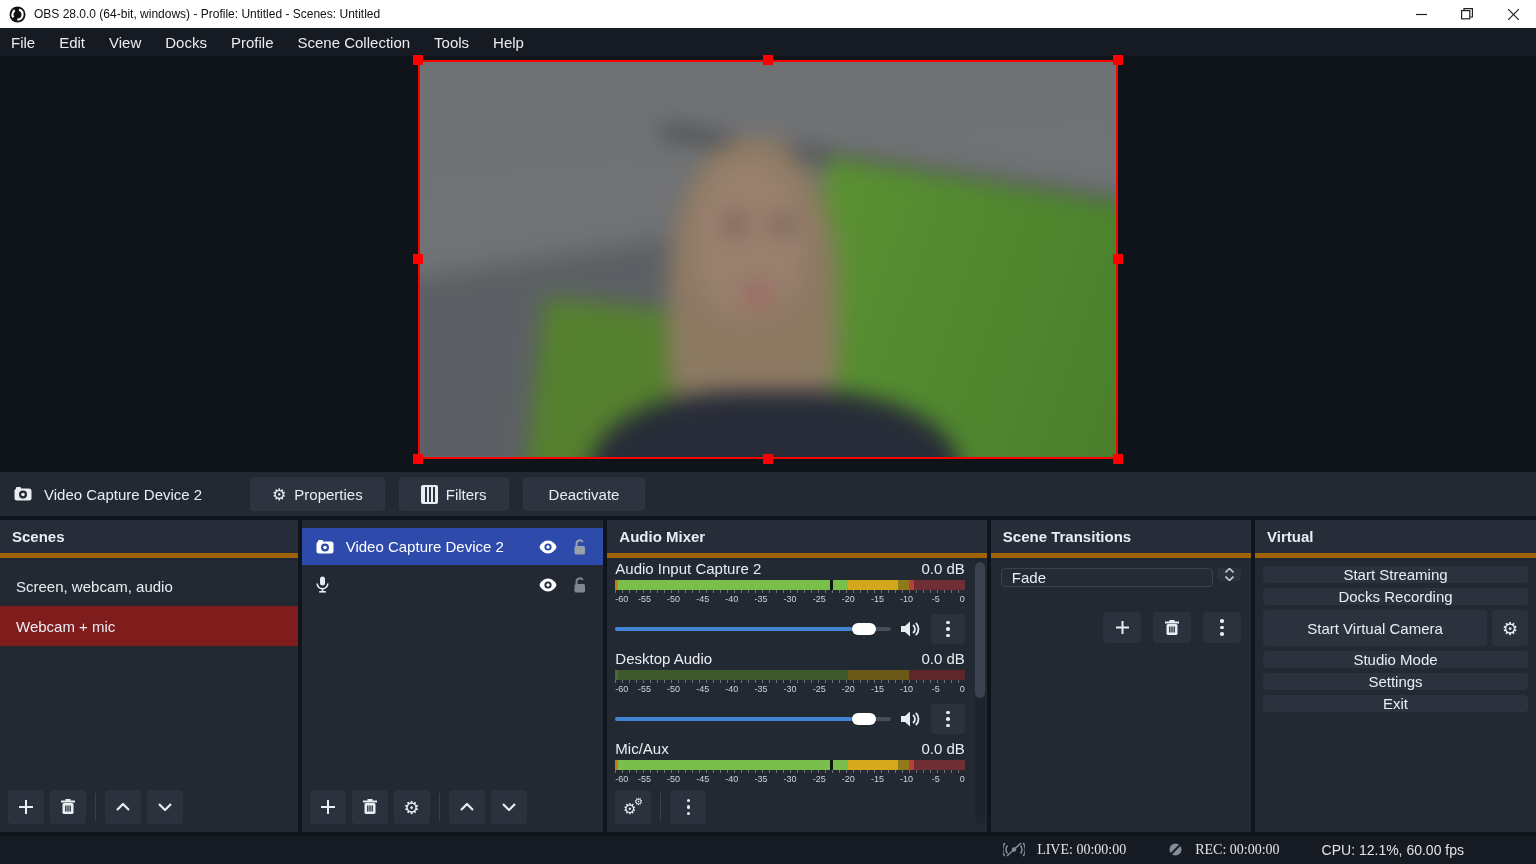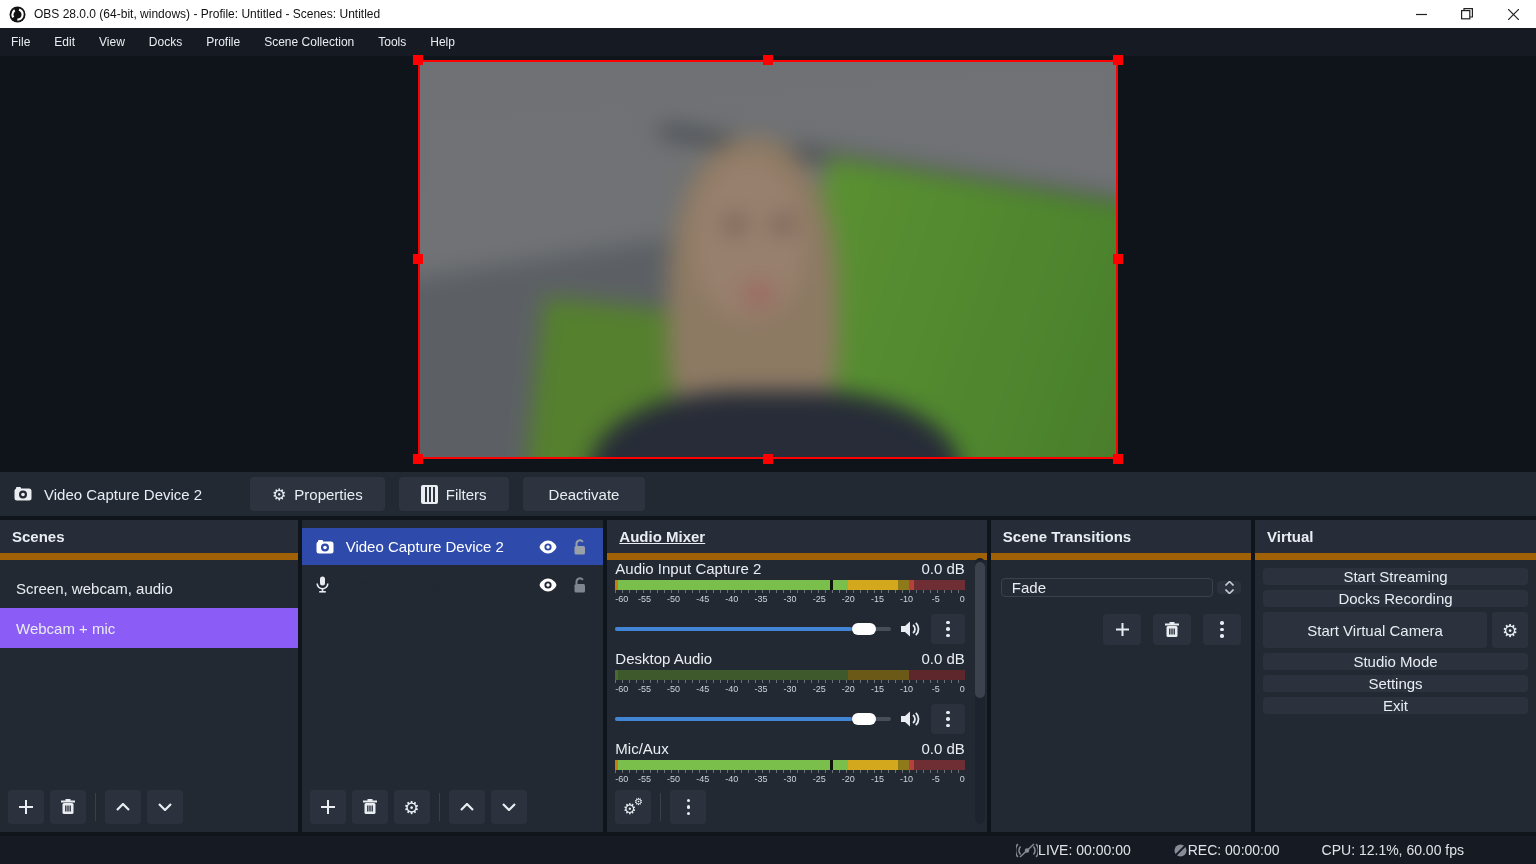--- a/index.html
+++ b/index.html
@@ -10,21 +10,21 @@
 
   
   .titlebar{top:0;left:0;width:1536px;height:28px;background:#ffffff;color:#111;
             display:flex;align-items:center;font-size:12px;}
   .titlebar .obs-logo{margin:0 8px 0 9px;display:flex;}
   .win-btns{margin-left:auto;display:flex;height:100%;}
   .win-btn{width:46px;height:100%;display:flex;align-items:center;justify-content:center;color:#222;}
 
   
   .menubar{top:28px;left:0;width:1536px;height:28px;background:#161b23;display:flex;
-           align-items:center;font-size:12px;color:#e9edf2;}
+           align-items:center;font-size:15px;color:#e9edf2;}
   .menu-item{padding:0 12px;height:100%;display:flex;align-items:center;}
   .menu-item:first-child{padding-left:11px;}
 
   
   .preview-area{top:56px;left:0;width:1536px;height:416px;background:#0f131a;}
   .video-frame{position:absolute;left:418px;top:4px;width:700px;height:399px;overflow:hidden;background:#6d6f72;}
   .video-blur{position:absolute;inset:-20px;filter:blur(11px) saturate(1.05);}
   .wall{position:absolute;inset:0;background:linear-gradient(175deg,#6f7174 0%,#707275 45%,#606468 100%);}
   .wall-dark{position:absolute;left:-5%;top:46%;width:80%;height:70%;background:#5c6064;transform:rotate(-9deg);}
   .screen-edge{position:absolute;left:35%;top:30%;width:80%;height:10px;background:#3c4146;transform:rotate(9deg);}
@@ -44,27 +44,27 @@
   .contextbar{top:472px;left:0;width:1536px;height:44px;background:#232933;display:flex;align-items:center;font-size:15px;}
   .ctx-label{display:flex;align-items:center;gap:12px;padding-left:14px;width:236px;}
   .ctx-btn{height:34px;background:#2d3440;border-radius:4px;display:flex;align-items:center;gap:8px;
            padding:0 22px;margin-right:14px;font-size:15px;}
   .filter-glyph{width:13px;height:15px;border:2px solid #e9edf2;border-radius:2px;
       background:repeating-linear-gradient(90deg,#e9edf2 0 2px,transparent 2px 4px);}
 
   
   .docks{top:520px;left:0;width:1536px;height:312px;display:flex;gap:4px;}
   .panel{background:#232933;height:312px;position:relative;overflow:hidden;}
-  .panel-header{height:33px;background:#262d38;border-bottom:7px solid #a16207;display:flex;
+  .panel-header{height:33px;background:#262d38;border-bottom:5px solid #a16207;display:flex;
                 align-items:center;padding:0 12px;font-weight:bold;font-size:15px;}
-  .p-scenes{width:302px;}.p-sources{width:306px;}.p-mixer{width:385px;text-decoration:underline;}
+  .p-scenes{width:302px;}.p-sources{width:306px;}.p-mixer{width:385px;}
   .p-trans{width:264px;}.p-controls{width:285px;}
 
   .scene-item{height:40px;display:flex;align-items:center;padding:0 16px;font-size:15px;}
-  .scene-item.selected{background:#8b5cf6;}
+  .scene-item.selected{background:#7f1d1d;}
 
   .source-item{height:37px;display:flex;align-items:center;gap:12px;padding:0 10px 0 14px;font-size:15px;margin:0 0 1px 0;}
   .source-item.selected{background:#2e4bab;}
   .source-item .grow{flex:1;}
   .row-icons{display:flex;align-items:center;gap:14px;padding-right:6px;}
 
   .dock-toolbar{position:absolute;left:8px;bottom:8px;display:flex;align-items:center;gap:6px;}
   .tool-btn{width:36px;height:34px;background:#2b323d;border-radius:4px;display:flex;
             align-items:center;justify-content:center;}
   .tool-sep{width:1px;height:28px;background:#39404b;margin:0 3px;}
@@ -92,21 +92,21 @@
   .vol-track{position:absolute;top:5px;left:0;right:0;height:4px;background:#474e59;border-radius:2px;}
   .vol-fill{position:absolute;top:5px;left:0;width:86%;height:4px;background:#4285d4;border-radius:2px;}
   .vol-handle{position:absolute;top:1px;left:86%;width:24px;height:12px;background:#fff;border-radius:6px;}
   .mix-scrollbar{position:absolute;right:2px;top:38px;width:10px;bottom:8px;background:#1e242d;border-radius:5px;}
   .mix-thumb{position:absolute;top:4px;left:0;width:10px;height:136px;background:#3c434e;border-radius:5px;}
   .dots{display:flex;flex-direction:column;gap:3px;align-items:center;}
   .dots i{width:3.5px;height:3.5px;border-radius:50%;background:#e9edf2;}
 
   
   .trans-body{padding:10px;}
-  .combo-row{display:flex;gap:4px;align-items:center;height:35px;}
+  .combo-row{display:flex;gap:4px;align-items:flex-start;height:35px;}
   .combo{flex:1;border:1px solid #3b424d;border-radius:4px;display:flex;align-items:center;
          padding:0 10px;font-size:15px;background:#252b35;}
   .spin-box{width:24px;background:#2b323d;border-radius:4px;display:flex;flex-direction:column;
             align-items:center;justify-content:center;gap:3px;}
   .dur-row{display:flex;align-items:center;margin-top:9px;gap:10px;}
   .dur-label{font-size:15px;width:60px;}
   .dur-field{flex:1;height:36px;background:#262c36;border-radius:4px;display:flex;align-items:center;
              padding:0 8px 0 12px;font-size:15px;}
   .dur-field .sp{margin-left:auto;display:flex;flex-direction:column;gap:4px;align-items:center;}
   .trans-btns{display:flex;justify-content:flex-end;gap:12px;margin-top:9px;}
@@ -115,21 +115,21 @@
   
   .controls-body{padding:8px;display:flex;flex-direction:column;gap:5px;}
   .ctl-row{display:flex;gap:5px;}
   .ctl-btn{flex:1;height:36px;background:#2b323d;border-radius:4px;display:flex;align-items:center;
            justify-content:center;font-size:15px;}
   .ctl-gear{width:36px;flex:0 0 36px;}
 
   
   .statusbar{top:836px;left:0;width:1536px;height:28px;background:#161b23;display:flex;
              align-items:center;justify-content:flex-end;gap:12px;font-size:14px;color:#dfe3e8;padding-right:72px;box-sizing:border-box;}
-  .status-group{display:flex;align-items:flex-end;gap:0;}
+  .status-group{display:flex;align-items:flex-start;gap:12px;font-family:Liberation Serif, serif;}
   .status-gap{width:18px;}
 
   .gear-glyph{font-family:"DejaVu Sans",sans-serif;color:#e9edf2;}
   svg{display:block;}
 </style>
 </head>
 <body>
 
 <div class="abs titlebar">
   <span class="obs-logo">

